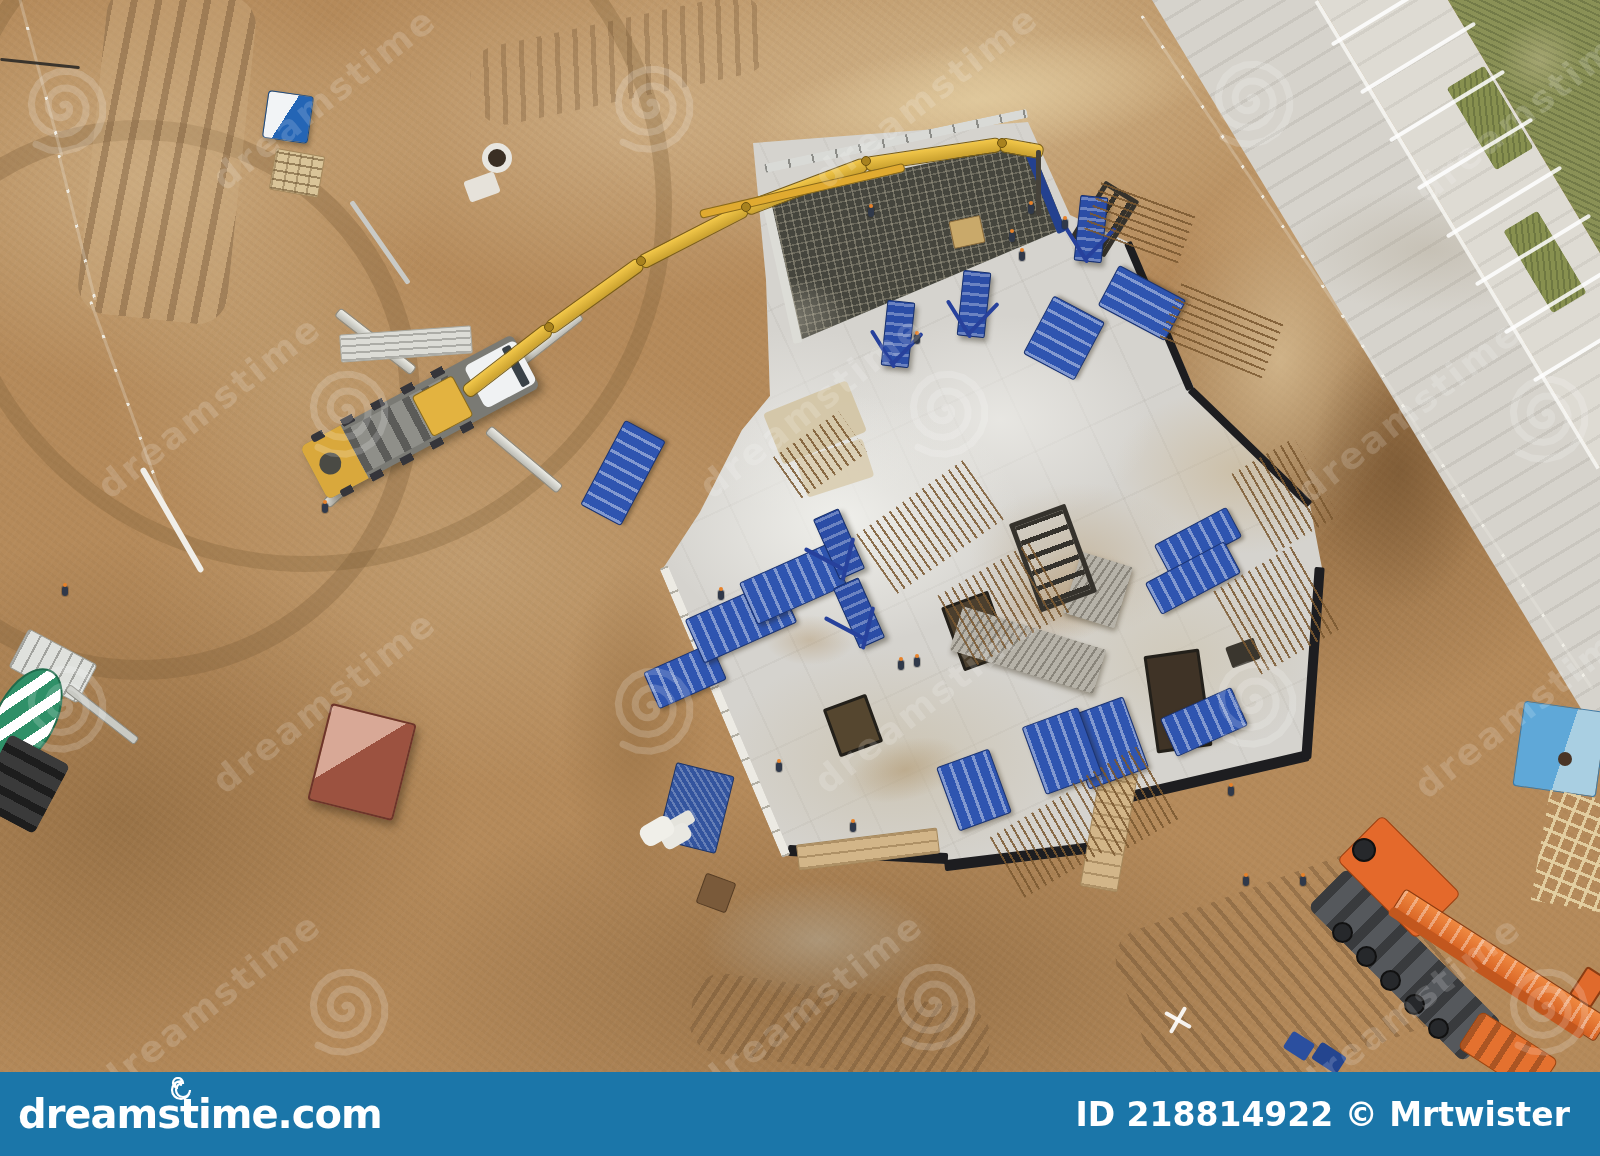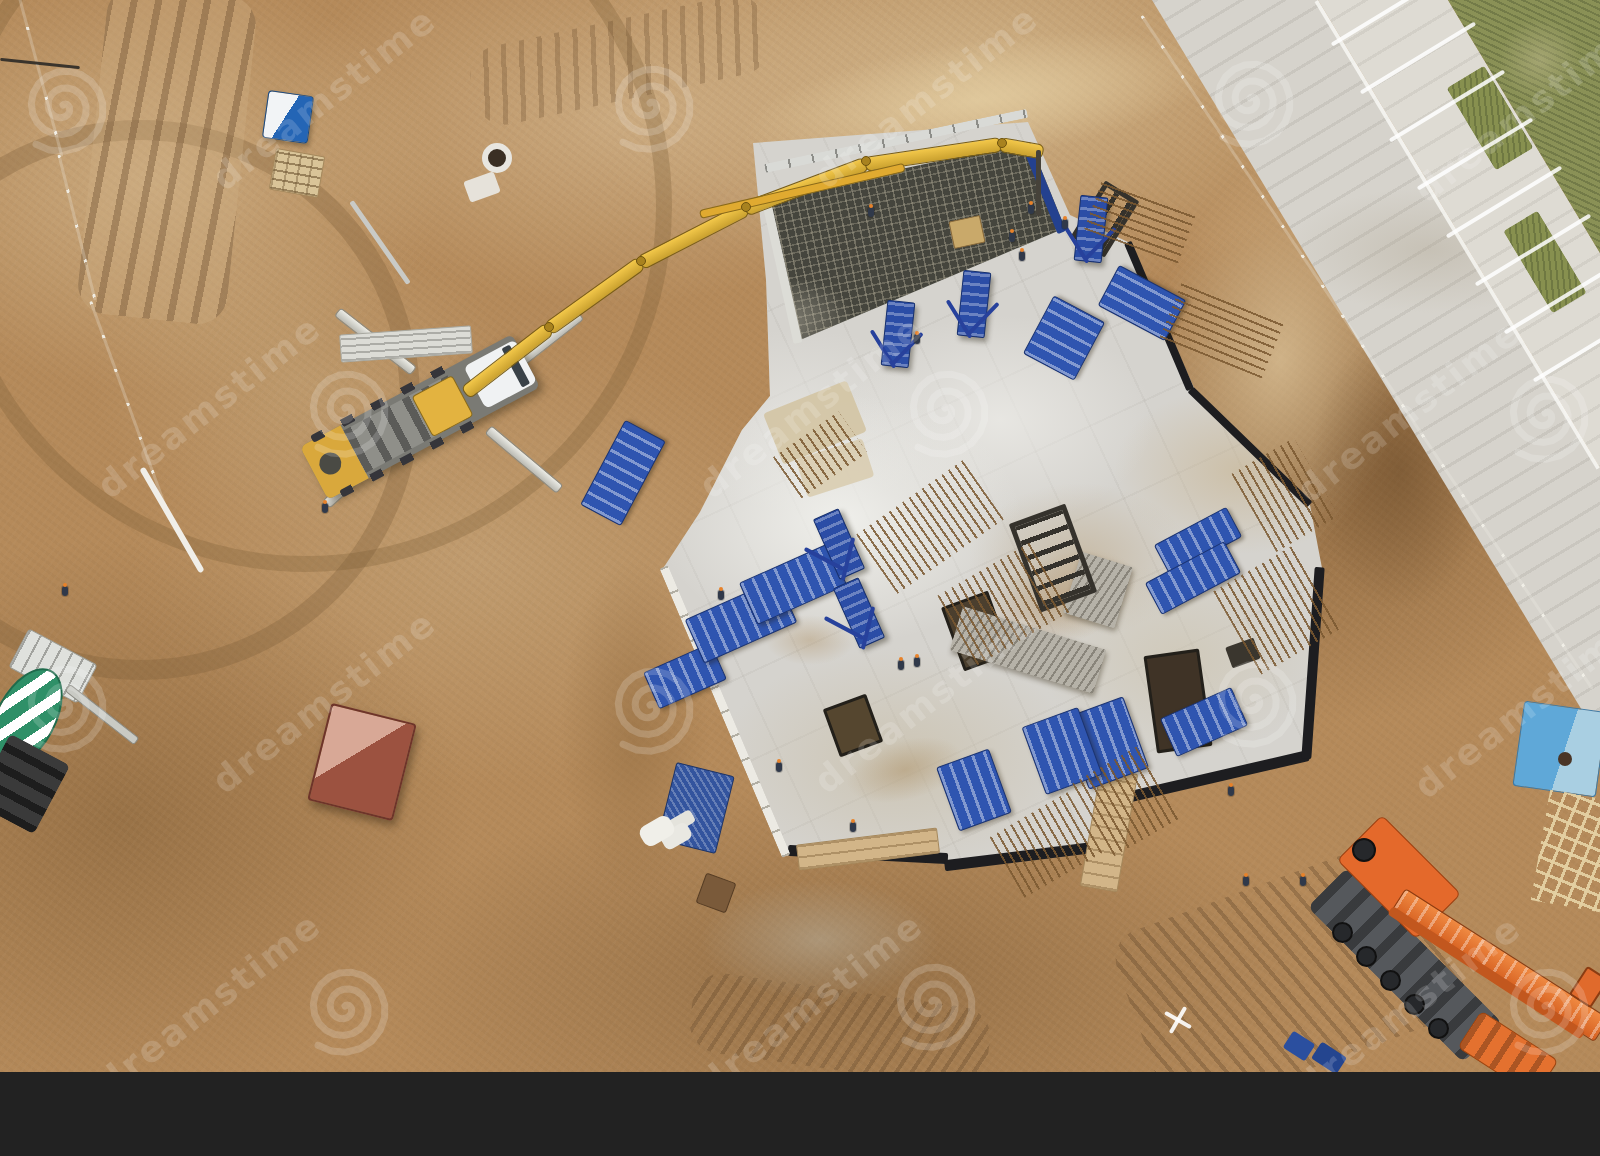--- a/index.html
+++ b/index.html
@@ -321,13 +321,22 @@
         <polyline points="1545.0,413.0 1545.9,412.3 1547.3,412.0 1548.9,412.4 1550.3,413.6 1551.4,415.4 1551.7,417.8 1551.2,420.4 1549.6,422.8 1547.0,424.7 1543.6,425.7 1539.9,425.5 1536.2,423.9 1533.0,421.0 1530.8,417.0 1530.1,412.2 1531.0,407.1 1533.7,402.3 1538.0,398.6 1543.6,396.3 1549.9,396.0 1556.2,397.8 1561.8,401.8 1566.0,407.6 1568.1,414.7 1567.8,422.4 1564.9,429.9 1559.6,436.2 1552.3,440.6 1543.6,442.5 1534.5,441.4 1526.1,437.3 1519.1,430.5 1514.7,421.6 1513.3,411.4 1515.3,401.0 1520.7,391.6 1529.1,384.3 1539.7,380.0 1551.4,379.2 1562.9,382.4 1573.1,389.3 1580.7,399.3 1584.7,411.5 1584.6,424.6 1580.1,437.3 1571.7,448.1 1559.9,455.7 1546.1,459.2 1531.6,458.1 1518.0,452.2" fill="none" stroke="rgba(255,255,255,0.18)" stroke-width="7" stroke-linecap="round"></polyline>
         <polyline points="63.0,703.0 63.9,702.3 65.3,702.0 66.9,702.4 68.3,703.6 69.4,705.4 69.7,707.8 69.2,710.4 67.6,712.8 65.0,714.7 61.6,715.7 57.9,715.5 54.2,713.9 51.0,711.0 48.8,707.0 48.1,702.2 49.0,697.1 51.7,692.3 56.0,688.6 61.6,686.3 67.9,686.0 74.2,687.8 79.8,691.8 84.0,697.6 86.1,704.7 85.8,712.4 82.9,719.9 77.6,726.2 70.3,730.6 61.6,732.5 52.5,731.4 44.1,727.3 37.1,720.5 32.7,711.6 31.3,701.4 33.3,691.0 38.7,681.6 47.1,674.3 57.7,670.0 69.4,669.2 80.9,672.4 91.1,679.3 98.7,689.3 102.7,701.5 102.6,714.6 98.1,727.3 89.7,738.1 77.9,745.7 64.1,749.2 49.6,748.1 36.0,742.2" fill="none" stroke="rgba(255,255,255,0.18)" stroke-width="7" stroke-linecap="round"></polyline>
         <polyline points="650.0,705.0 650.9,704.3 652.3,704.0 653.9,704.4 655.3,705.6 656.4,707.4 656.7,709.8 656.2,712.4 654.6,714.8 652.0,716.7 648.6,717.7 644.9,717.5 641.2,715.9 638.0,713.0 635.8,709.0 635.1,704.2 636.0,699.1 638.7,694.3 643.0,690.6 648.6,688.3 654.9,688.0 661.2,689.8 666.8,693.8 671.0,699.6 673.1,706.7 672.8,714.4 669.9,721.9 664.6,728.2 657.3,732.6 648.6,734.5 639.5,733.4 631.1,729.3 624.1,722.5 619.7,713.6 618.3,703.4 620.3,693.0 625.7,683.6 634.1,676.3 644.7,672.0 656.4,671.2 667.9,674.4 678.1,681.3 685.7,691.3 689.7,703.5 689.6,716.6 685.1,729.3 676.7,740.1 664.9,747.7 651.1,751.2 636.6,750.1 623.0,744.2" fill="none" stroke="rgba(255,255,255,0.18)" stroke-width="7" stroke-linecap="round"></polyline>
         <polyline points="1253.0,698.0 1253.9,697.3 1255.3,697.0 1256.9,697.4 1258.3,698.6 1259.4,700.4 1259.7,702.8 1259.2,705.4 1257.6,707.8 1255.0,709.7 1251.6,710.7 1247.9,710.5 1244.2,708.9 1241.0,706.0 1238.8,702.0 1238.1,697.2 1239.0,692.1 1241.7,687.3 1246.0,683.6 1251.6,681.3 1257.9,681.0 1264.2,682.8 1269.8,686.8 1274.0,692.6 1276.1,699.7 1275.8,707.4 1272.9,714.9 1267.6,721.2 1260.3,725.6 1251.6,727.5 1242.5,726.4 1234.1,722.3 1227.1,715.5 1222.7,706.6 1221.3,696.4 1223.3,686.0 1228.7,676.6 1237.1,669.3 1247.7,665.0 1259.4,664.2 1270.9,667.4 1281.1,674.3 1288.7,684.3 1292.7,696.5 1292.6,709.6 1288.1,722.3 1279.7,733.1 1267.9,740.7 1254.1,744.2 1239.6,743.1 1226.0,737.2" fill="none" stroke="rgba(255,255,255,0.18)" stroke-width="7" stroke-linecap="round"></polyline>
         <polyline points="345.0,1006.0 345.9,1005.3 347.3,1005.0 348.9,1005.4 350.3,1006.6 351.4,1008.4 351.7,1010.8 351.2,1013.4 349.6,1015.8 347.0,1017.7 343.6,1018.7 339.9,1018.5 336.2,1016.9 333.0,1014.0 330.8,1010.0 330.1,1005.2 331.0,1000.1 333.7,995.3 338.0,991.6 343.6,989.3 349.9,989.0 356.2,990.8 361.8,994.8 366.0,1000.6 368.1,1007.7 367.8,1015.4 364.9,1022.9 359.6,1029.2 352.3,1033.6 343.6,1035.5 334.5,1034.4 326.1,1030.3 319.1,1023.5 314.7,1014.6 313.3,1004.4 315.3,994.0 320.7,984.6 329.1,977.3 339.7,973.0 351.4,972.2 362.9,975.4 373.1,982.3 380.7,992.3 384.7,1004.5 384.6,1017.6 380.1,1030.3 371.7,1041.1 359.9,1048.7 346.1,1052.2 331.6,1051.1 318.0,1045.2" fill="none" stroke="rgba(255,255,255,0.18)" stroke-width="7" stroke-linecap="round"></polyline>
         <polyline points="932.0,1001.0 932.9,1000.3 934.3,1000.0 935.9,1000.4 937.3,1001.6 938.4,1003.4 938.7,1005.8 938.2,1008.4 936.6,1010.8 934.0,1012.7 930.6,1013.7 926.9,1013.5 923.2,1011.9 920.0,1009.0 917.8,1005.0 917.1,1000.2 918.0,995.1 920.7,990.3 925.0,986.6 930.6,984.3 936.9,984.0 943.2,985.8 948.8,989.8 953.0,995.6 955.1,1002.7 954.8,1010.4 951.9,1017.9 946.6,1024.2 939.3,1028.6 930.6,1030.5 921.5,1029.4 913.1,1025.3 906.1,1018.5 901.7,1009.6 900.3,999.4 902.3,989.0 907.7,979.6 916.1,972.3 926.7,968.0 938.4,967.2 949.9,970.4 960.1,977.3 967.7,987.3 971.7,999.5 971.6,1012.6 967.1,1025.3 958.7,1036.1 946.9,1043.7 933.1,1047.2 918.6,1046.1 905.0,1040.2" fill="none" stroke="rgba(255,255,255,0.18)" stroke-width="7" stroke-linecap="round"></polyline>
         <polyline points="1545.0,1006.0 1545.9,1005.3 1547.3,1005.0 1548.9,1005.4 1550.3,1006.6 1551.4,1008.4 1551.7,1010.8 1551.2,1013.4 1549.6,1015.8 1547.0,1017.7 1543.6,1018.7 1539.9,1018.5 1536.2,1016.9 1533.0,1014.0 1530.8,1010.0 1530.1,1005.2 1531.0,1000.1 1533.7,995.3 1538.0,991.6 1543.6,989.3 1549.9,989.0 1556.2,990.8 1561.8,994.8 1566.0,1000.6 1568.1,1007.7 1567.8,1015.4 1564.9,1022.9 1559.6,1029.2 1552.3,1033.6 1543.6,1035.5 1534.5,1034.4 1526.1,1030.3 1519.1,1023.5 1514.7,1014.6 1513.3,1004.4 1515.3,994.0 1520.7,984.6 1529.1,977.3 1539.7,973.0 1551.4,972.2 1562.9,975.4 1573.1,982.3 1580.7,992.3 1584.7,1004.5 1584.6,1017.6 1580.1,1030.3 1571.7,1041.1 1559.9,1048.7 1546.1,1052.2 1531.6,1051.1 1518.0,1045.2" fill="none" stroke="rgba(255,255,255,0.18)" stroke-width="7" stroke-linecap="round"></polyline>
       </svg>
   </div>
 
+  <div id="footer">
+    <div id="logo">
+      <span>dreamstime.com</span>
+      <svg class="ispiral" width="26" height="26" viewBox="0 0 26 26">
+        <path d="M13 4 A 9 9 0 1 0 22 13 A 7 7 0 1 1 15 6 A 5 5 0 1 0 10 11 A 3 3 0 1 1 13 8" fill="none" stroke="#ffffff" stroke-width="2.2" stroke-linecap="round"></path>
+      </svg>
+    </div>
+    <div id="credit">ID 218814922 © Mrtwister</div>
+  </div>
 </div>
 
 </body></html>

